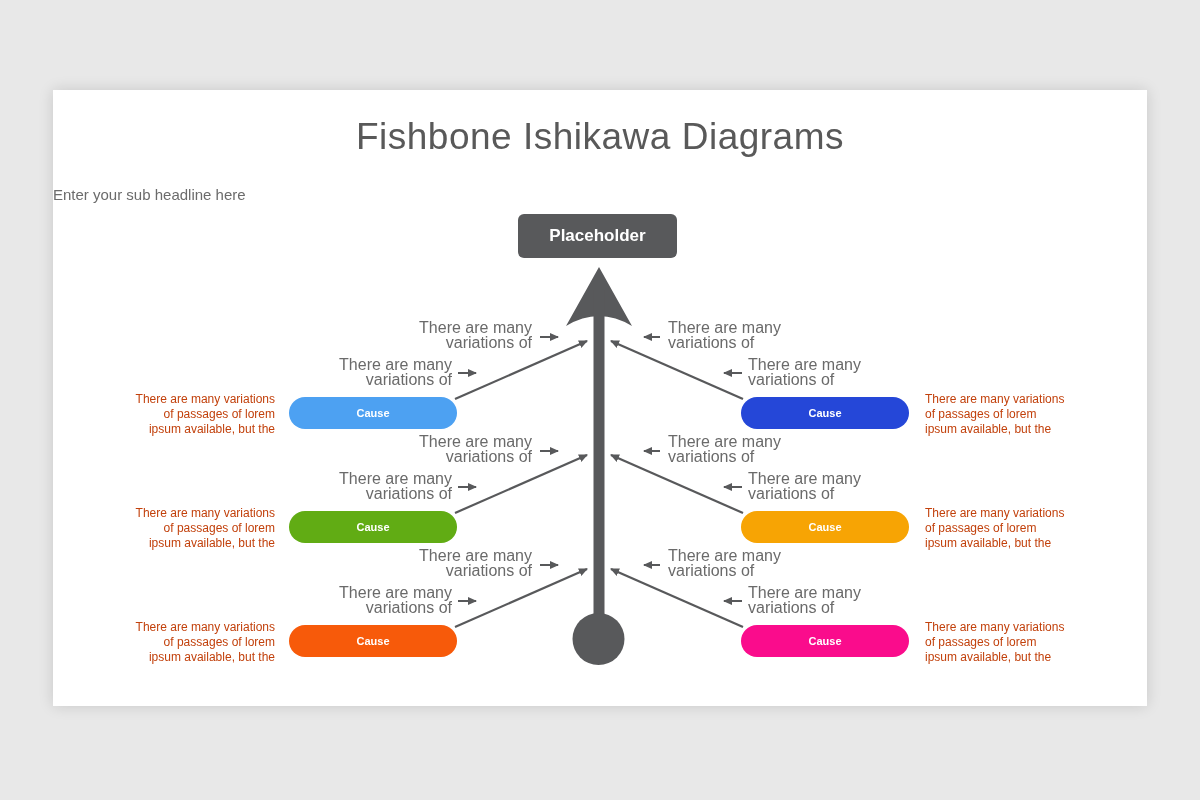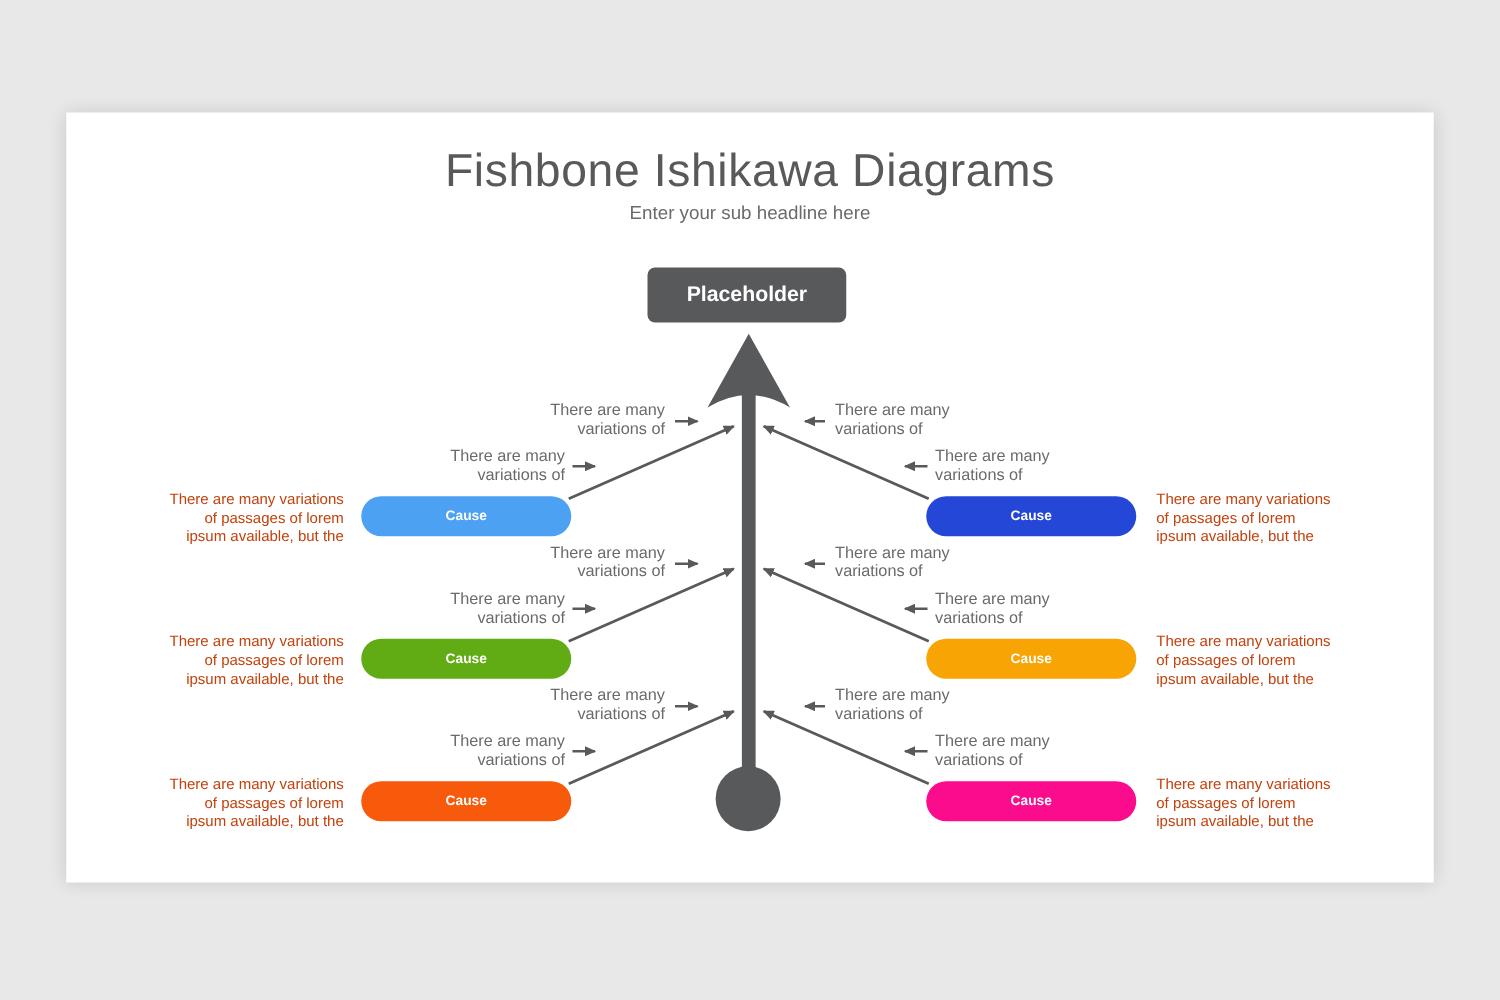--- a/index.html
+++ b/index.html
@@ -3,32 +3,32 @@
 <meta charset="utf-8">
 <style>
   * { margin:0; padding:0; box-sizing:border-box; }
   html,body { width:1200px; height:800px; overflow:hidden; }
   body { font-family:"Liberation Sans", sans-serif; }
   .page { position:relative; width:1200px; height:800px; }
   .slide { position:absolute; left:53px; top:90px; width:1094px; height:616px;
            background:#ffffff; box-shadow:0 0 14px rgba(0,0,0,0.14); }
   .title { position:absolute; left:0; top:24px; width:100%; text-align:center;
            font-size:37px; line-height:46px; color:#595959; letter-spacing:0.5px; }
-  .subtitle { position:absolute; left:0; top:72px; width:100%; text-align:center;
+  .subtitle { position:absolute; left:0; top:96px; width:100%; 
               font-size:15px; color:#6b6b6b; }
   .head-box { position:absolute; left:465px; top:124px; width:159px; height:44px;
               border-radius:6px; color:#ffffff; font-size:17px; font-weight:bold;
               text-align:center; line-height:44px; }
   .spine-svg { position:absolute; left:0; top:0; width:1094px; height:616px; }
   .pill { position:absolute; width:168px; height:32px; border-radius:16px;
           color:#ffffff; font-size:11px; font-weight:bold; text-align:center;
           line-height:32px; }
   .pill.left { left:236px; }
   .pill.right { left:688px; }
-  .sub-label { position:absolute; width:125px; font-size:13px; line-height:15px;
+  .sub-label { position:absolute; width:125px; font-size:16px; line-height:15px;
                color:#6a6a6a; }
   .side-note { position:absolute; width:155px; font-size:12px; line-height:15px;
                color:#c2410c; }
   .align-r { text-align:right; }
   .align-l { text-align:left; }
   .ln { display:block; }
 </style>
 </head>
 <body style="background-color: rgb(232, 232, 232);">
 

